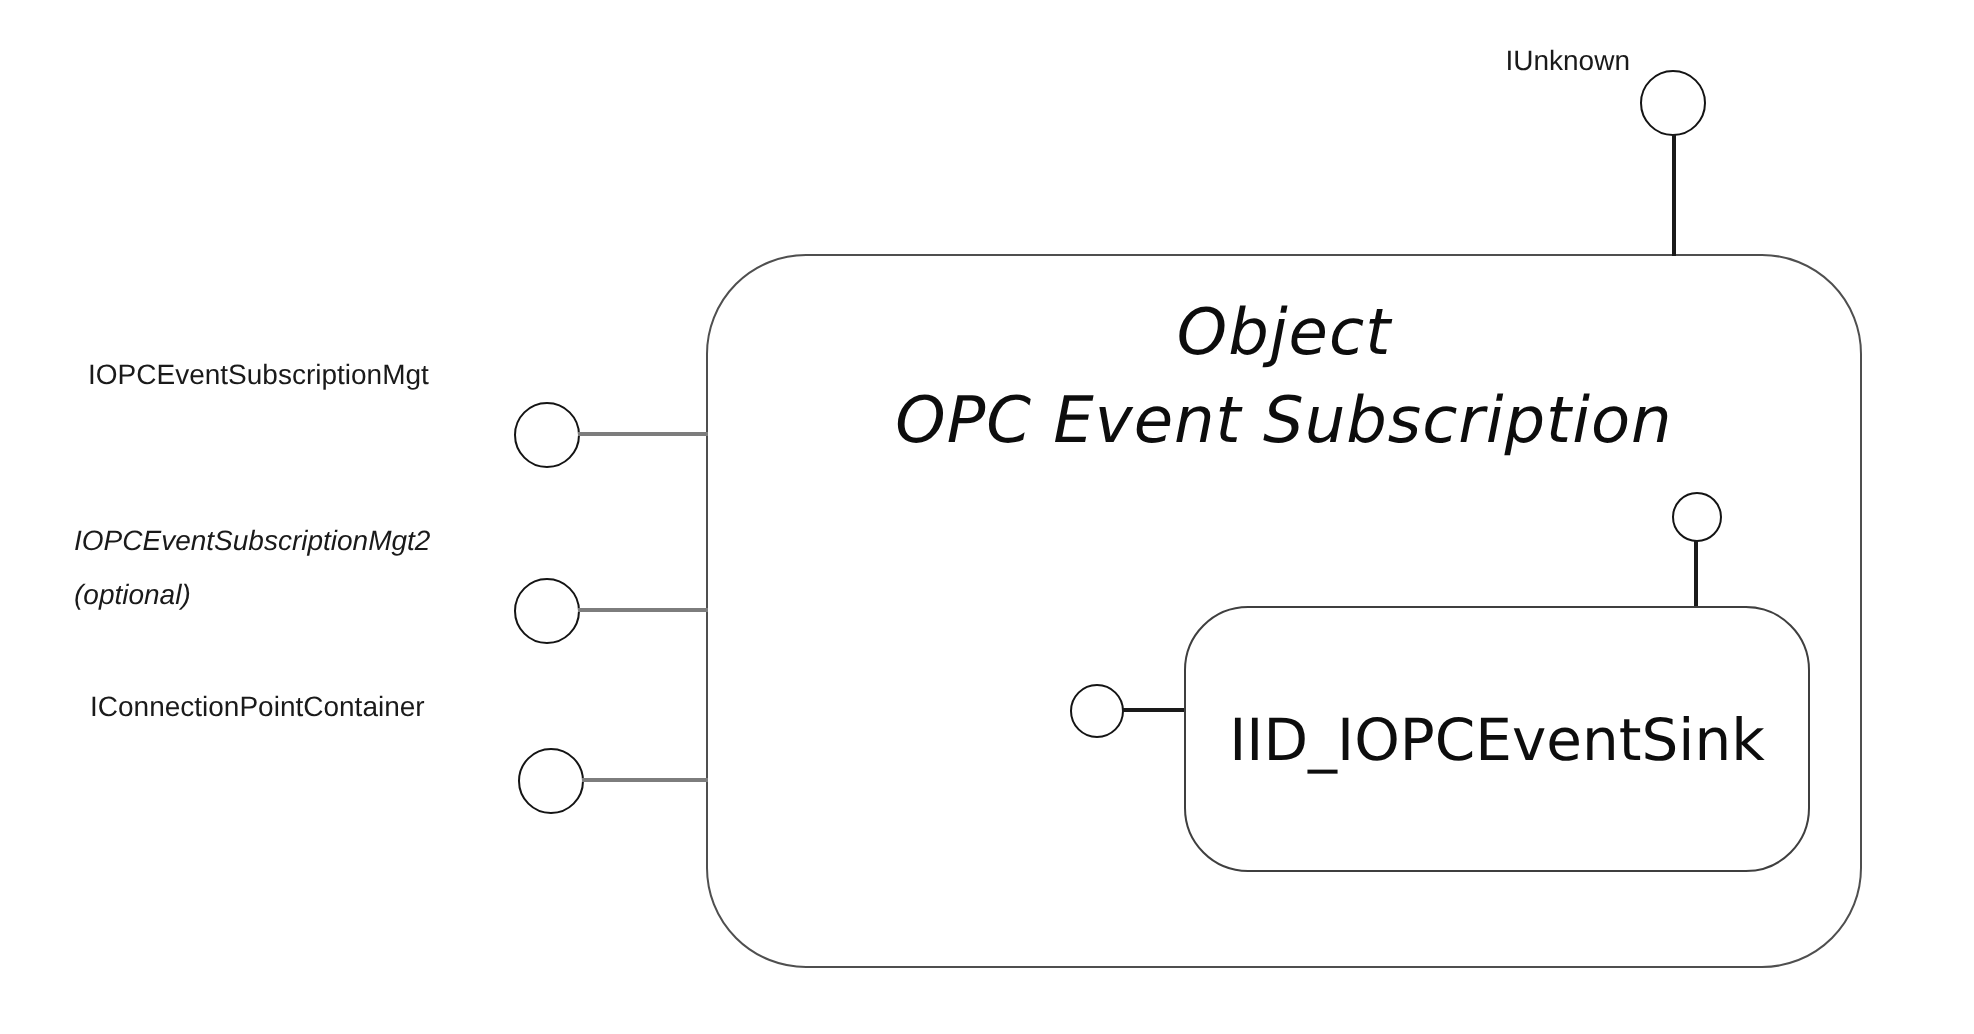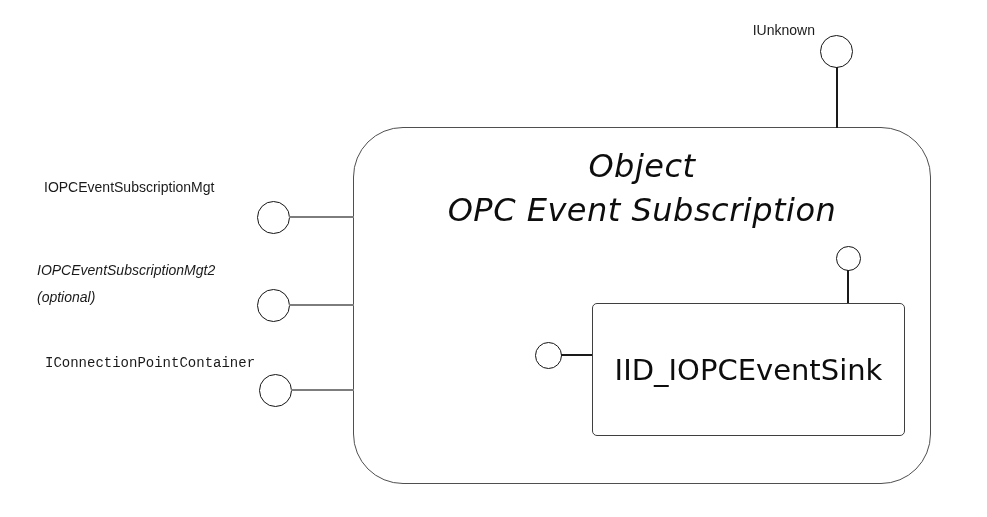--- a/index.html
+++ b/index.html
@@ -25,21 +25,21 @@
     border: 1.6px solid #4f4f4f;
     border-radius: 50px;
     background: #ffffff;
     box-sizing: border-box;
   }
   .inner-box {
     position: absolute;
     left: 592px; top: 303px;
     width: 313px; height: 133px;
     border: 1.6px solid #3f3f3f;
-    border-radius: 5px;
+    border-radius: 32px;
     background: #ffffff;
     box-sizing: border-box;
     display: flex;
     align-items: center;
     justify-content: center;
   }
 
   
   .main-title {
     position: absolute;
@@ -110,21 +110,21 @@
   <div class="lollipop c-big" style="left:257px; top:201px;"></div>
   <div class="hline" style="left:289px; top:216px; width:65px;"></div>
 
   <div class="if-label" style="left:37px; top:257px;font-style:italic;">
     <div>IOPCEventSubscriptionMgt2</div>
     <div>(optional)</div>
   </div>
   <div class="lollipop c-big" style="left:257px; top:289px;"></div>
   <div class="hline" style="left:289px; top:304px; width:65px;"></div>
 
-  <div class="if-label" style="left:45px; top:350px;font-family:Liberation Mono, monospace;">IConnectionPointContainer</div>
+  <div class="if-label" style="left:45px; top:340px;">IConnectionPointContainer</div>
   <div class="lollipop c-big" style="left:259px; top:374px;"></div>
   <div class="hline" style="left:291px; top:389px; width:63px;"></div>
 
   <div class="lollipop c-mid" style="left:535px; top:342px;"></div>
   <div class="hline dark" style="left:561px; top:354px; width:31px;"></div>
 
   <div class="lollipop c-small" style="left:836px; top:246px;"></div>
   <div class="vline" style="left:847px; top:270px; height:33px;"></div>
 
   <div class="inner-box">

